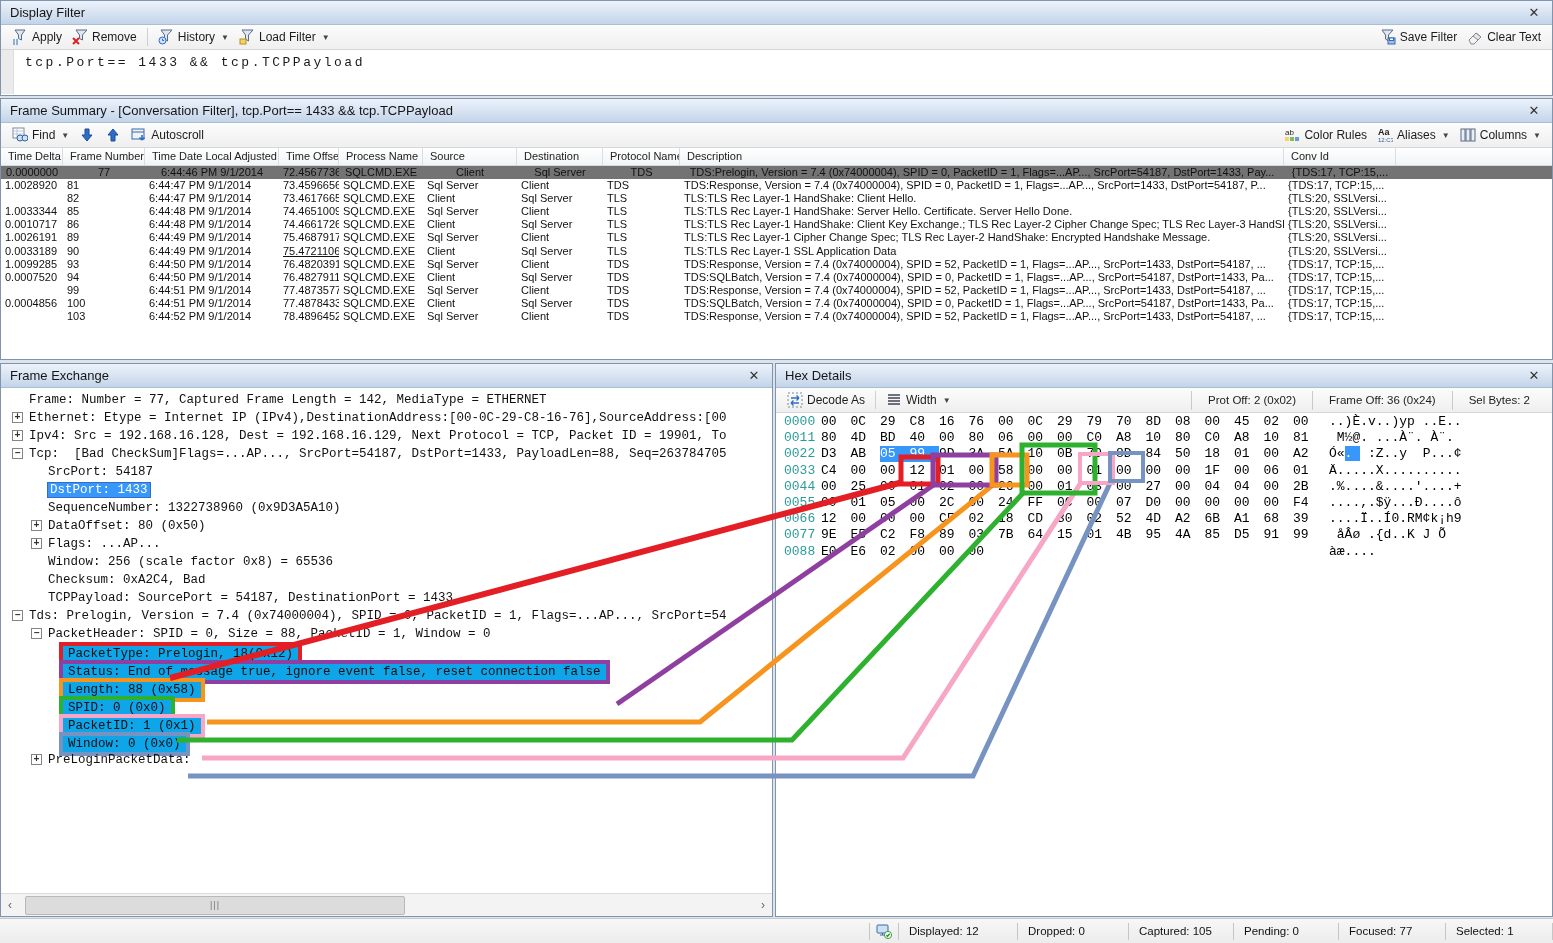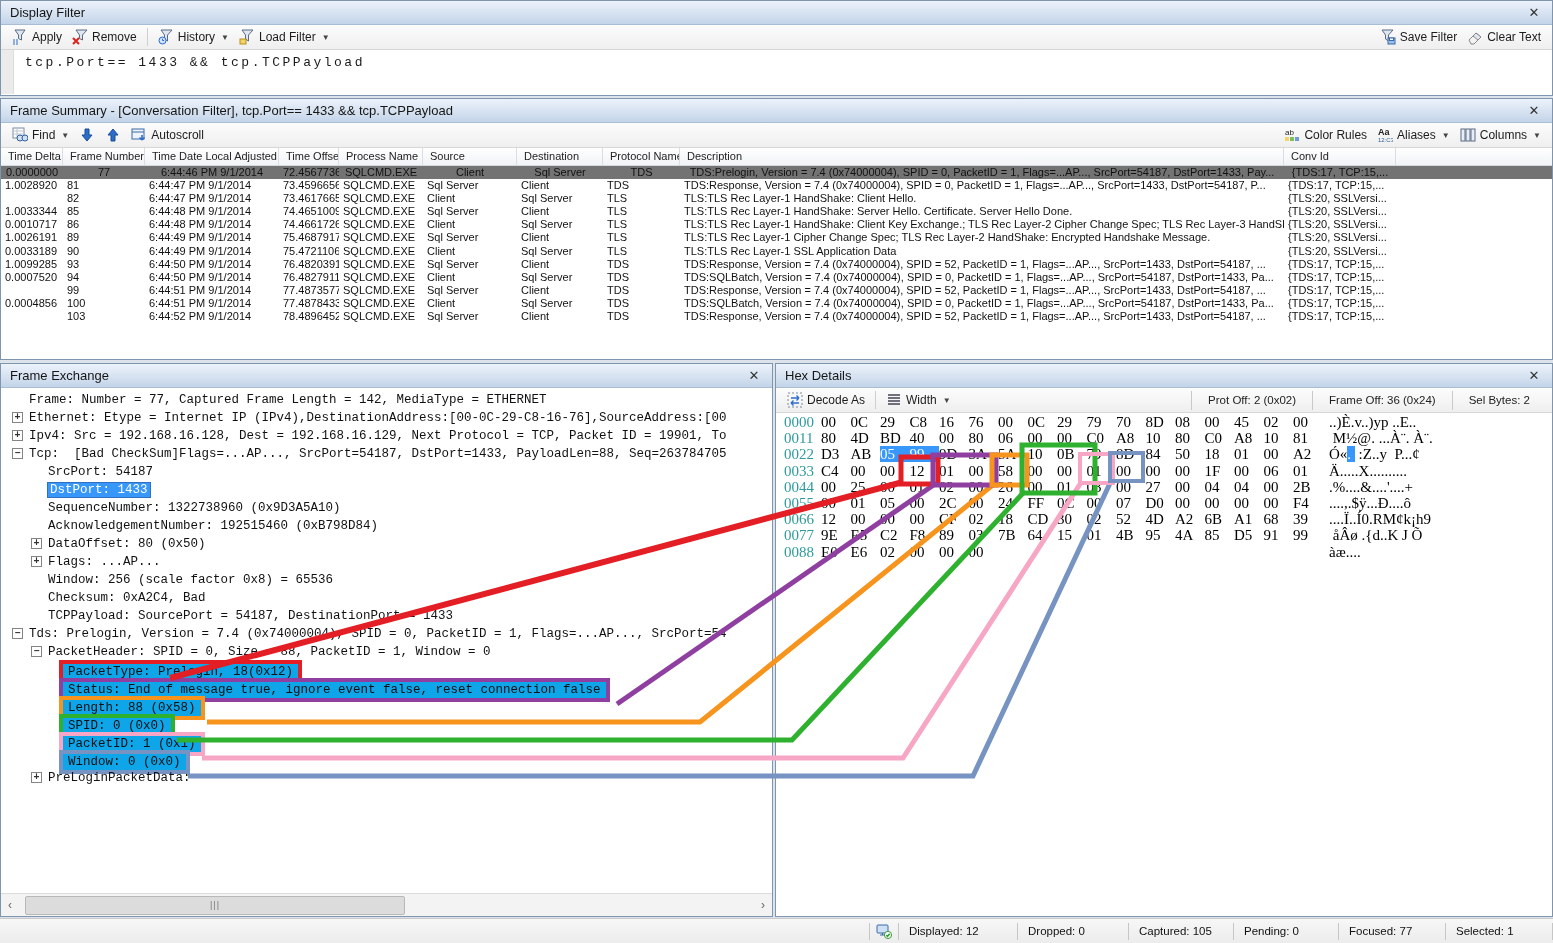--- a/index.html
+++ b/index.html
@@ -52,21 +52,21 @@
   .hs-arrow { width:18px; height:21px; text-align:center; line-height:20px; color:#666; font-size:12px; }
   .hs-track { position:relative; flex:1; height:21px; }
   .hs-thumb { position:absolute; left:6px; top:1px; width:380px; height:19px; background:#dcdcdc; border:1px solid #b8b8b8; border-radius:2px;
     display:flex; align-items:center; justify-content:center; color:#777; font-size:9px; letter-spacing:1px; }
 
   
   #hex-details { left:775px; top:363px; width:778px; height:554px; }
   .hexinfo { display:flex; margin-left:auto; height:25px; align-items:center; font-size:11.5px; color:#222; }
   .hexinfo .cell { border-left:1px solid #c9c9c9; padding:0 16px; height:19px; line-height:19px; white-space:nowrap; }
   #hex-rows { position:absolute; left:0; top:50px; right:1px; bottom:1px; background:#fff;
-    font-family:Liberation Serif, serif; font-size:15px; color:#000; }
+    font-family:Liberation Mono, monospace; font-size:13px; color:#000; }
   .hex-row { position:relative; height:16.2px; line-height:16px; white-space:pre; }
   .hex-off { position:absolute; left:8px; color:#2e9b9b; }
   .hex-bytes { position:absolute; left:45px; display:flex; }
   .hex-bytes i { font-style:normal; width:29.5px; }
   .hex-bytes i.hl, .hex-ascii b.hl { background:#3797fb; color:#fff; font-weight:normal; }
   .hex-ascii { position:absolute; left:553px; }
 
   
   #status-bar { position:absolute; left:0; top:918px; width:1553px; height:25px; background:linear-gradient(#f7f7f7,#ececec);
     border-top:1px solid #c9c9c9; display:flex; align-items:center; font-size:11.5px; color:#111; }
@@ -286,21 +286,21 @@
         <div class="fs-cell" style="width: 94px;">Sql Server</div>
         <div class="fs-cell" style="width: 86px;">Client</div>
         <div class="fs-cell" style="width: 77px;">TLS</div>
         <div class="fs-cell" style="width: 604px;">TLS:TLS Rec Layer-1 Cipher Change Spec; TLS Rec Layer-2 HandShake: Encrypted Handshake Message.</div>
         <div class="fs-cell" style="width: 112px;">{TLS:20, SSLVersi...</div>
       </div>
       <div class="fs-row">
         <div class="fs-cell" style="width: 62px;">0.0033189</div>
         <div class="fs-cell" style="width: 82px;">90</div>
         <div class="fs-cell" style="width: 134px;">6:44:49 PM 9/1/2014</div>
-        <div class="fs-cell" style="width: 60px;">75.4721106</div>
+        <div class="fs-cell" style="width: 60px; text-decoration: underline;">75.4721106</div>
         <div class="fs-cell" style="width: 84px;">SQLCMD.EXE</div>
         <div class="fs-cell" style="width: 94px;">Client</div>
         <div class="fs-cell" style="width: 86px;">Sql Server</div>
         <div class="fs-cell" style="width: 77px;">TLS</div>
         <div class="fs-cell" style="width: 604px;">TLS:TLS Rec Layer-1 SSL Application Data</div>
         <div class="fs-cell" style="width: 112px;">{TLS:20, SSLVersi...</div>
       </div>
       <div class="fs-row">
         <div class="fs-cell" style="width: 62px;">1.0099285</div>
         <div class="fs-cell" style="width: 82px;">93</div>
@@ -370,21 +370,20 @@
     <span class="close">✕</span>
   </div>
   <div id="fd-tree">
       <div class="tree-item lvl0"><span class="tree-text">Frame: Number = 77, Captured Frame Length = 142, MediaType = ETHERNET</span></div>
       <div class="tree-item lvl0"><span class="expander">+</span><span class="tree-text">Ethernet: Etype = Internet IP (IPv4),DestinationAddress:[00-0C-29-C8-16-76],SourceAddress:[00</span></div>
       <div class="tree-item lvl0"><span class="expander">+</span><span class="tree-text">Ipv4: Src = 192.168.16.128, Dest = 192.168.16.129, Next Protocol = TCP, Packet ID = 19901, To</span></div>
       <div class="tree-item lvl0"><span class="expander">−</span><span class="tree-text">Tcp:  [Bad CheckSum]Flags=...AP..., SrcPort=54187, DstPort=1433, PayloadLen=88, Seq=263784705</span></div>
       <div class="tree-item lvl1"><span class="tree-text">SrcPort: 54187</span></div>
       <div class="tree-item lvl1"><span class="tree-text selected">DstPort: 1433</span></div>
       <div class="tree-item lvl1"><span class="tree-text">SequenceNumber: 1322738960 (0x9D3A5A10)</span></div>
-      <div class="tree-item lvl1"><span class="tree-text">AcknowledgementNumber: 192515460 (0xB798D84)</span></div>
       <div class="tree-item lvl1"><span class="expander">+</span><span class="tree-text">DataOffset: 80 (0x50)</span></div>
       <div class="tree-item lvl1"><span class="expander">+</span><span class="tree-text">Flags: ...AP...</span></div>
       <div class="tree-item lvl1"><span class="tree-text">Window: 256 (scale factor 0x8) = 65536</span></div>
       <div class="tree-item lvl1"><span class="tree-text">Checksum: 0xA2C4, Bad</span></div>
       <div class="tree-item lvl1"><span class="tree-text">TCPPayload: SourcePort = 54187, DestinationPort = 1433</span></div>
       <div class="tree-item lvl0"><span class="expander">−</span><span class="tree-text">Tds: Prelogin, Version = 7.4 (0x74000004), SPID = 0, PacketID = 1, Flags=...AP..., SrcPort=54</span></div>
       <div class="tree-item lvl1"><span class="expander">−</span><span class="tree-text">PacketHeader: SPID = 0, Size = 88, PacketID = 1, Window = 0</span></div>
       <div class="tree-item lvl2"><span class="tree-text fbox" style="border-color: rgb(227, 30, 36);">PacketType: Prelogin, 18(0x12)</span></div>
       <div class="tree-item lvl2"><span class="tree-text fbox" style="border-color: rgb(142, 63, 160);">Status: End of message true, ignore event false, reset connection false</span></div>
       <div class="tree-item lvl2"><span class="tree-text fbox" style="border-color: rgb(247, 148, 29);">Length: 88 (0x58)</span></div>

